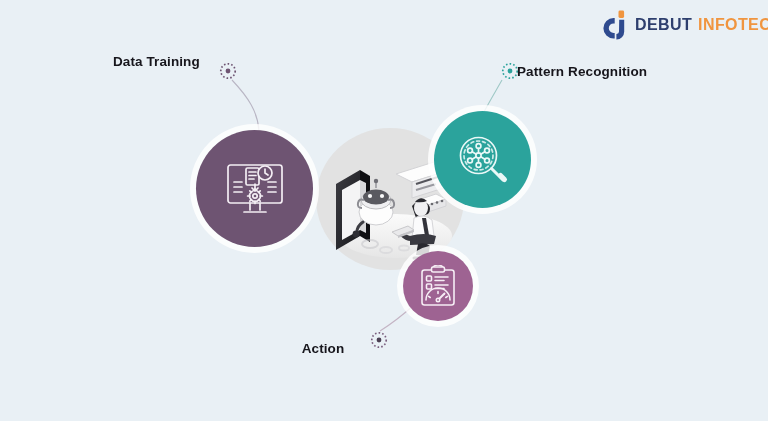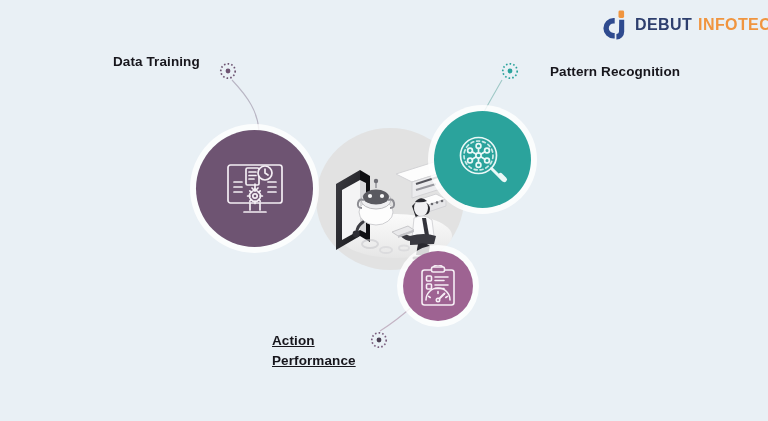--- a/index.html
+++ b/index.html
@@ -62,24 +62,24 @@
   
   .label {
     position:absolute;
     color:#17161c;
     font-size:13.5px;
     font-weight:bold;
     letter-spacing:.1px;
     white-space:nowrap;
   }
   #label-data-training { left:113px; top:54px; }
-  #label-pattern-recognition { left:550px; top:64px; }
+  #label-pattern-recognition { left:517px; top:64px; }
   #label-action-performance {
-    left:272px; top:331px; width:102px;
-    text-align:left; white-space:normal; line-height:1.45;text-decoration:underline;
+    left:272px; top:339px; width:102px;
+    text-align:center; white-space:normal; line-height:1.45;
   }
 
   
   .marker { position:absolute; width:18px; height:18px; }
   #marker-data-training { left:219px; top:62px; }
   #marker-pattern-recognition { left:501px; top:62px; }
   #marker-action-performance { left:370px; top:331px; }
 
   
   #connectors { position:absolute; left:0; top:0; width:768px; height:421px; }
@@ -265,16 +265,15 @@
       <circle cx="9" cy="9" r="2.4" fill="#4a3f52"></circle>
     </svg>
   </span>
 
   <div id="label-data-training" class="label">Data Training</div>
 
   <div id="label-pattern-recognition" class="label">Pattern Recognition</div>
 
   <div id="label-action-performance" class="label">
     <div>Action</div>
-    <div>Performance</div>
   </div>
 
 </div>
 
 </body></html>

